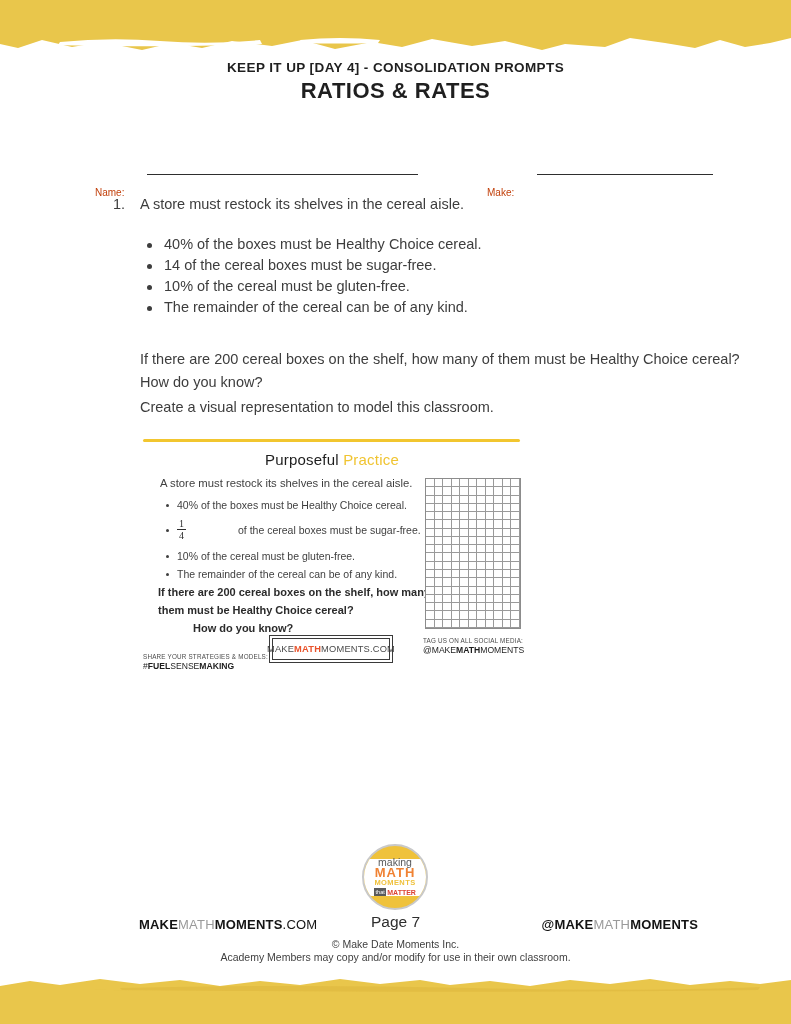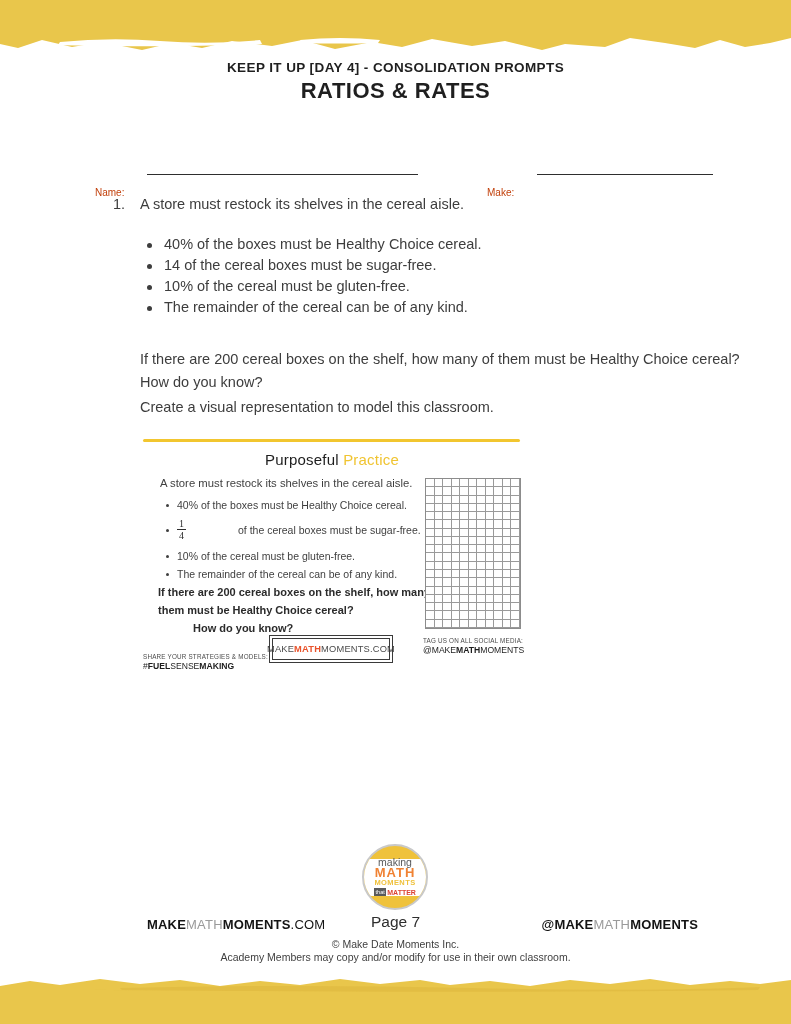--- a/index.html
+++ b/index.html
@@ -80,21 +80,21 @@
                   letter-spacing: .4px; }
   .logo-that-row { display: flex; align-items: center; line-height: 7px; margin-top: 1px; }
   .logo-that { font-size: 5.5px; color: #ffffff; background: #58595b; padding: 0.5px 1.5px; }
   .logo-matter { font-size: 7px; font-weight: bold; color: #dc4333; margin-left: 1px; }
   .logo-fineprint { width: 38px; height: 2px; margin-top: 1.5px;
                     background: repeating-linear-gradient(90deg, #dc4333 0 1.5px, transparent 1.5px 2.5px); }
 
   
   .footer-brand { top: 917px; font-size: 13px; color: #141414; letter-spacing: .2px; }
   .footer-brand .gray { color: #9a9a9a; font-weight: normal; }
-  #footer-left { left: 114px; padding-left: 33px; }
+  #footer-left { left: 106px; padding-left: 33px; }
   #footer-right { right: 93px; }
   .page-num { top: 913px; left: 0; width: 791px; text-align: center; font-size: 15.5px; color: #2e2e2e; }
   .copyright { top: 938px; left: 0; width: 791px; text-align: center; font-size: 10.5px; color: #3f3f3f; }
   .license { top: 951px; left: 0; width: 791px; text-align: center; font-size: 10.5px; color: #3f3f3f; }
 </style>
 </head>
 <body>
 
 <svg id="top-banner" class="banner-svg" viewBox="0 0 791 58" preserveAspectRatio="none">
   <path fill="#E9C64B" d="M0,0 H791 V38 L770,43 745,47 720,40 695,48 665,43 630,38 605,47 565,44 542,50 505,41 472,46 432,39 402,47 372,42 335,49 302,40 272,46 232,41 202,48 172,43 142,50 102,42 72,47 42,40 18,48 0,44 Z"></path>

